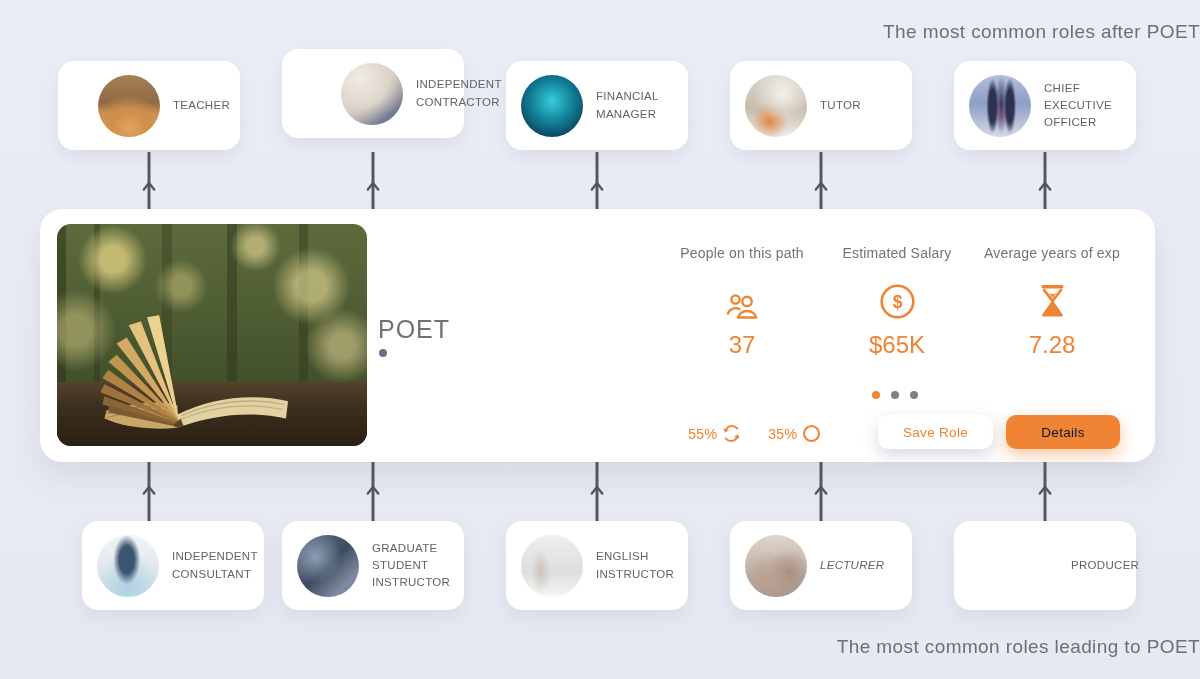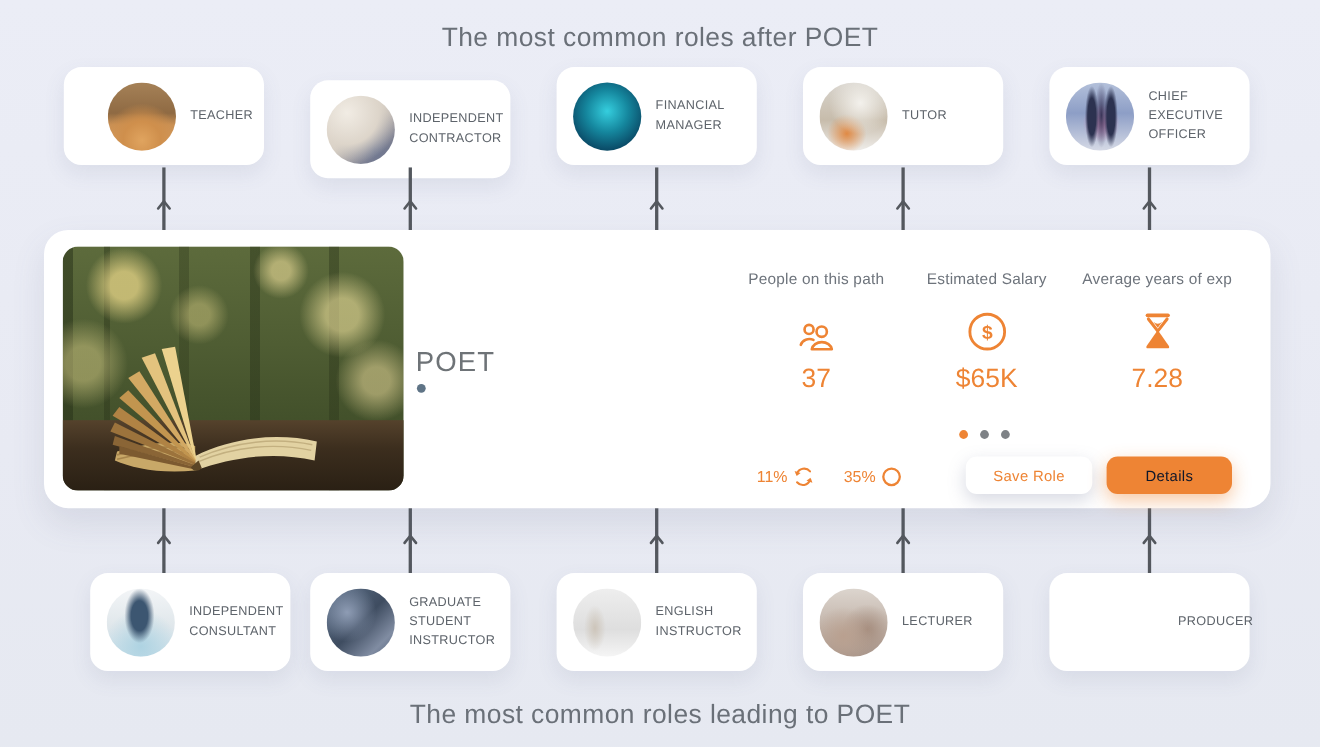--- a/index.html
+++ b/index.html
@@ -8,22 +8,22 @@
     --arrow:#54585E;
     --text-gray:#5E646B;
     --title-gray:#6A7078;
   }
   *{margin:0;padding:0;box-sizing:border-box;}
   html,body{width:1200px;height:679px;}
   body{font-family:"Liberation Sans",sans-serif;background:var(--bg);}
   .stage{position:relative;width:1200px;height:679px;overflow:hidden;
          background:linear-gradient(180deg,#EBEDF6 0%,#E8EAF3 60%,#E6E9F1 100%);}
 
-  .page-title{position:absolute;left:0;width:100%;text-align:center;
-              font-size:24px;color:var(--title-gray);letter-spacing:.4px;}
+  .page-title{position:absolute;left:0;width:100%;text-align:right;
+              font-size:19px;color:var(--title-gray);letter-spacing:.4px;}
   .page-title.top{top:21px;}
   .page-title.bottom{top:636px;}
 
   
   .role-card{position:absolute;width:182px;height:89px;background:#fff;border-radius:16px;
              display:flex;align-items:center;box-shadow:0 8px 18px rgba(90,100,135,.10);
              cursor:pointer;}
   .avatar{width:62px;height:62px;border-radius:50%;flex:0 0 62px;margin-left:15px;
           overflow:hidden;position:relative;}
   .role-label{margin-left:13px;margin-right:10px;font-size:11.5px;line-height:1.5;
@@ -108,21 +108,21 @@
 
 <div class="stage">
 
   <div class="page-title top">The most common roles after POET</div>
 
   <div id="row-after">
       <div class="role-card" style="left: 58px; top: 61px; justify-content: flex-end;">
         <span class="avatar av-museum"></span>
         <span class="role-label">TEACHER</span>
       </div>
-      <div class="role-card" style="left: 282px; top: 73px;">
+      <div class="role-card" style="left: 282px; top: 49px; padding-left: 44px;">
         <span class="avatar av-handshake"></span>
         <span class="role-label">INDEPENDENT CONTRACTOR</span>
       </div>
       <div class="role-card" style="left: 506px; top: 61px;">
         <span class="avatar av-circuit"></span>
         <span class="role-label">FINANCIAL MANAGER</span>
       </div>
       <div class="role-card" style="left: 730px; top: 61px;">
         <span class="avatar av-classroom"></span>
         <span class="role-label">TUTOR</span>
@@ -237,21 +237,21 @@
       </div>
 
     <div class="dots" id="dots">
         <span class="dot active"></span>
         <span class="dot"></span>
         <span class="dot"></span>
       </div>
 
     <div class="metrics" id="metrics">
         <div class="metric">
-          <span class="metric-value">11%</span>
+          <span class="metric-value">55%</span>
           <span class="metric-icon">
             <svg width="19" height="19" viewBox="0 0 20 20" fill="none" stroke="#EE8434" stroke-width="2" stroke-linecap="round">
               <path d="M16.2 4.8 A7.4 7.4 0 0 0 3.6 7"></path>
               <path d="M3.8 15.2 A7.4 7.4 0 0 0 16.4 13"></path>
               <path d="M1.4 4.4 L3.4 9.2 L7.2 6.2 Z" fill="#EE8434" stroke="none"></path>
               <path d="M18.6 15.6 L16.6 10.8 L12.8 13.8 Z" fill="#EE8434" stroke="none"></path>
             </svg>
           </span>
         </div>
         <div class="metric">
@@ -274,21 +274,21 @@
         <span class="role-label">INDEPENDENT CONSULTANT</span>
       </div>
       <div class="role-card" style="left: 282px; top: 521px;">
         <span class="avatar av-seminar"></span>
         <span class="role-label">GRADUATE STUDENT INSTRUCTOR</span>
       </div>
       <div class="role-card" style="left: 506px; top: 521px;">
         <span class="avatar av-whiteboard"></span>
         <span class="role-label">ENGLISH INSTRUCTOR</span>
       </div>
-      <div class="role-card" style="left: 730px; top: 521px;">
+      <div class="role-card" style="left: 730px; top: 521px; font-style: italic;">
         <span class="avatar av-audience"></span>
         <span class="role-label">LECTURER</span>
       </div>
       <div class="role-card" style="left: 954px; top: 521px; gap: 27px;">
         <span class="avatar av-studio"></span>
         <span class="role-label">PRODUCER</span>
       </div>
     </div>
 
   <div class="page-title bottom">The most common roles leading to POET</div>

